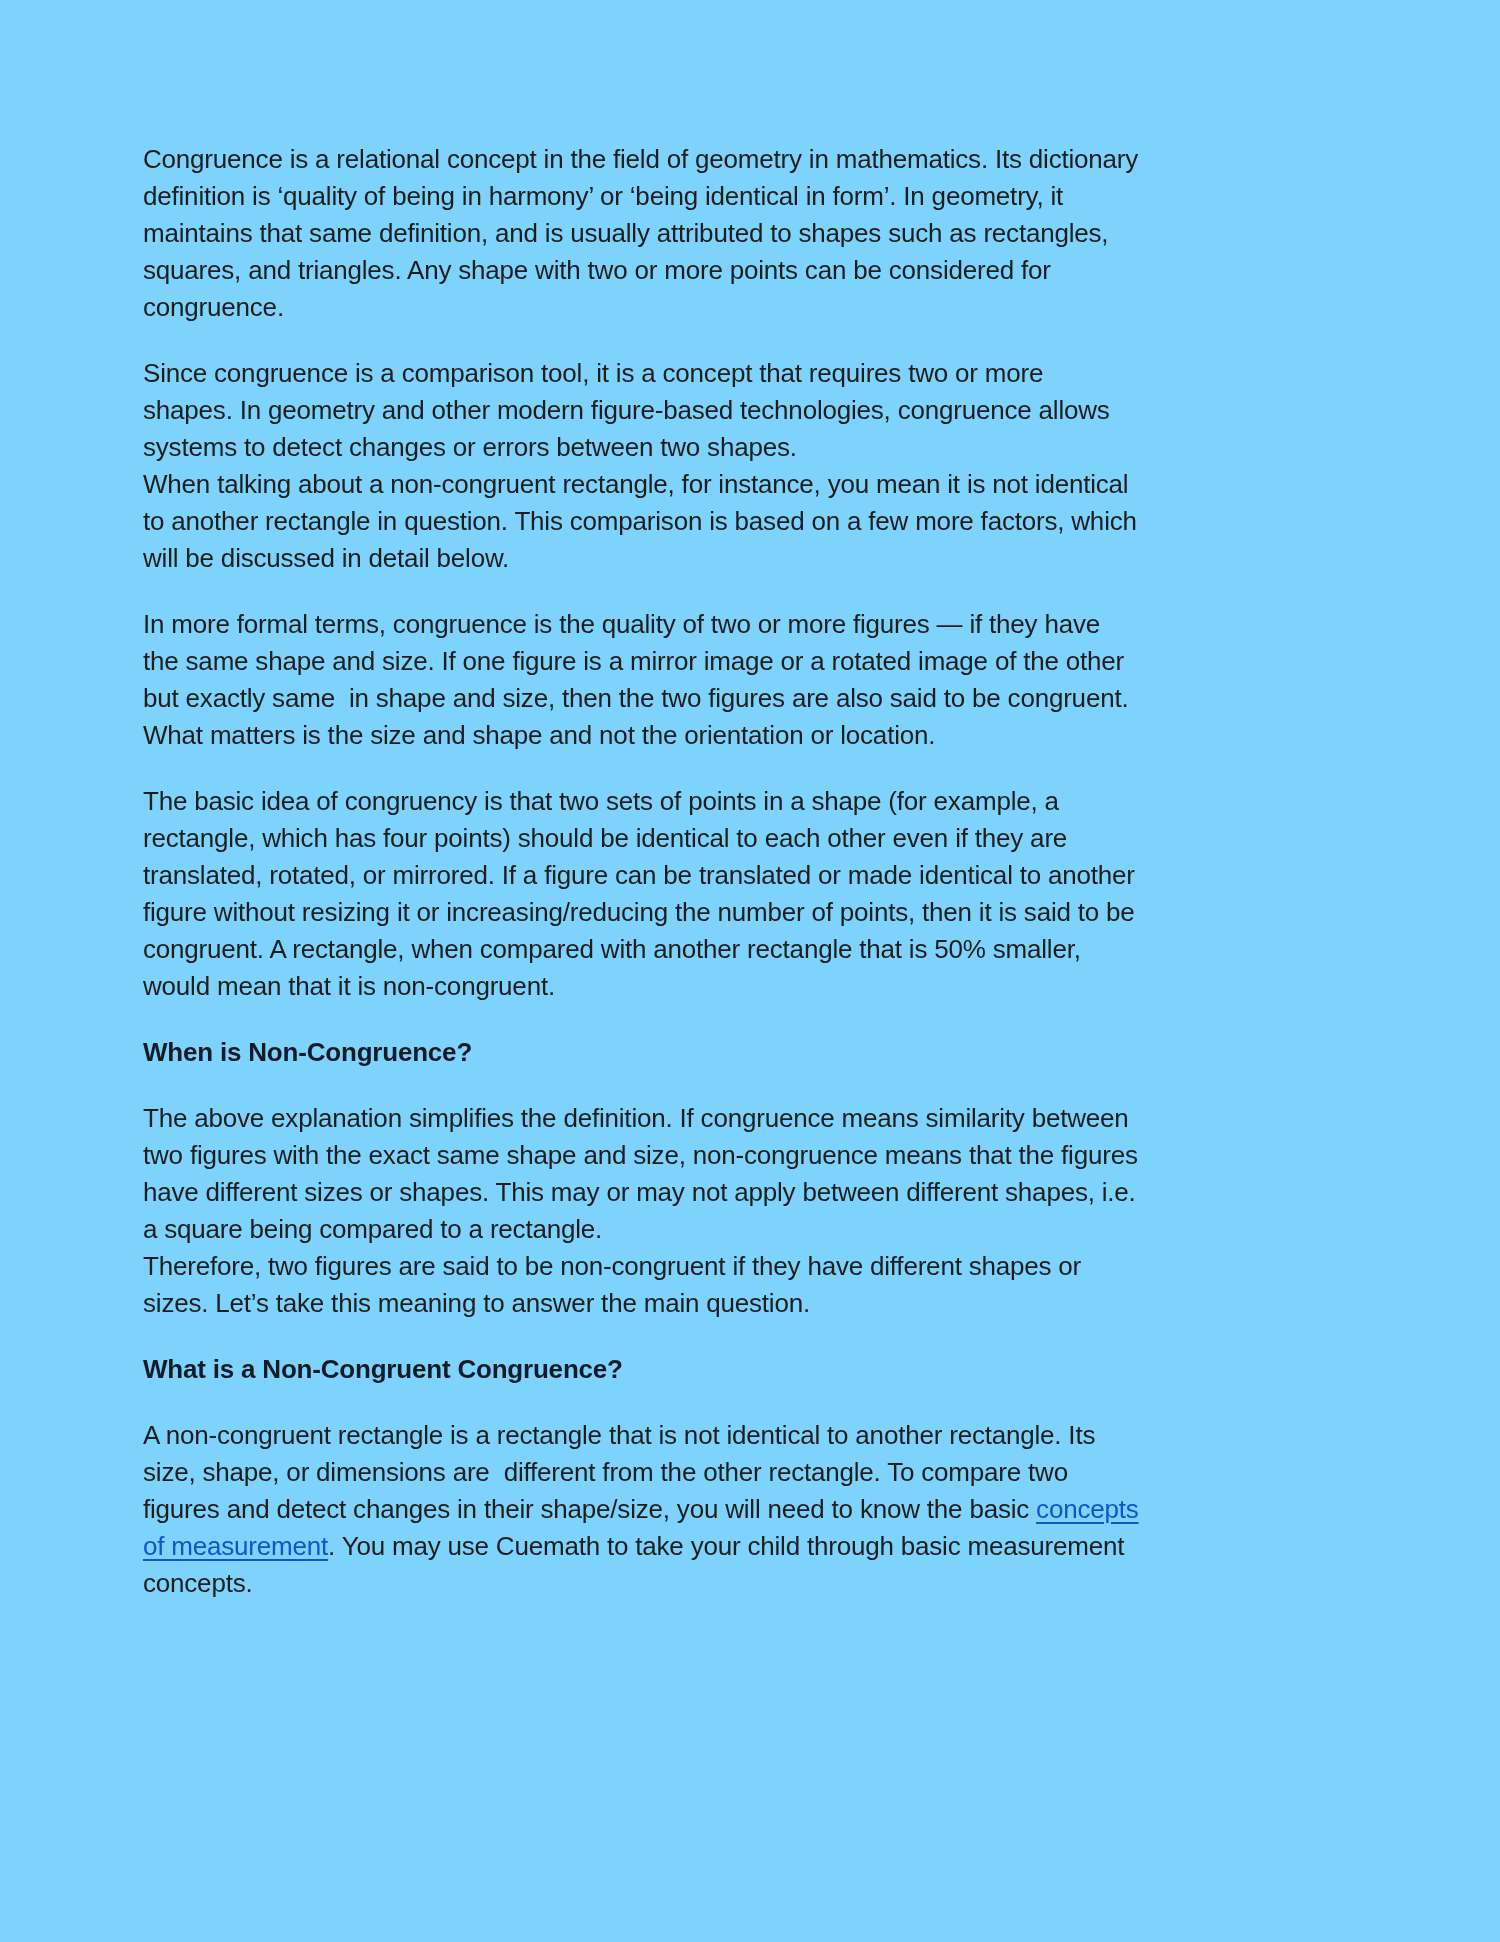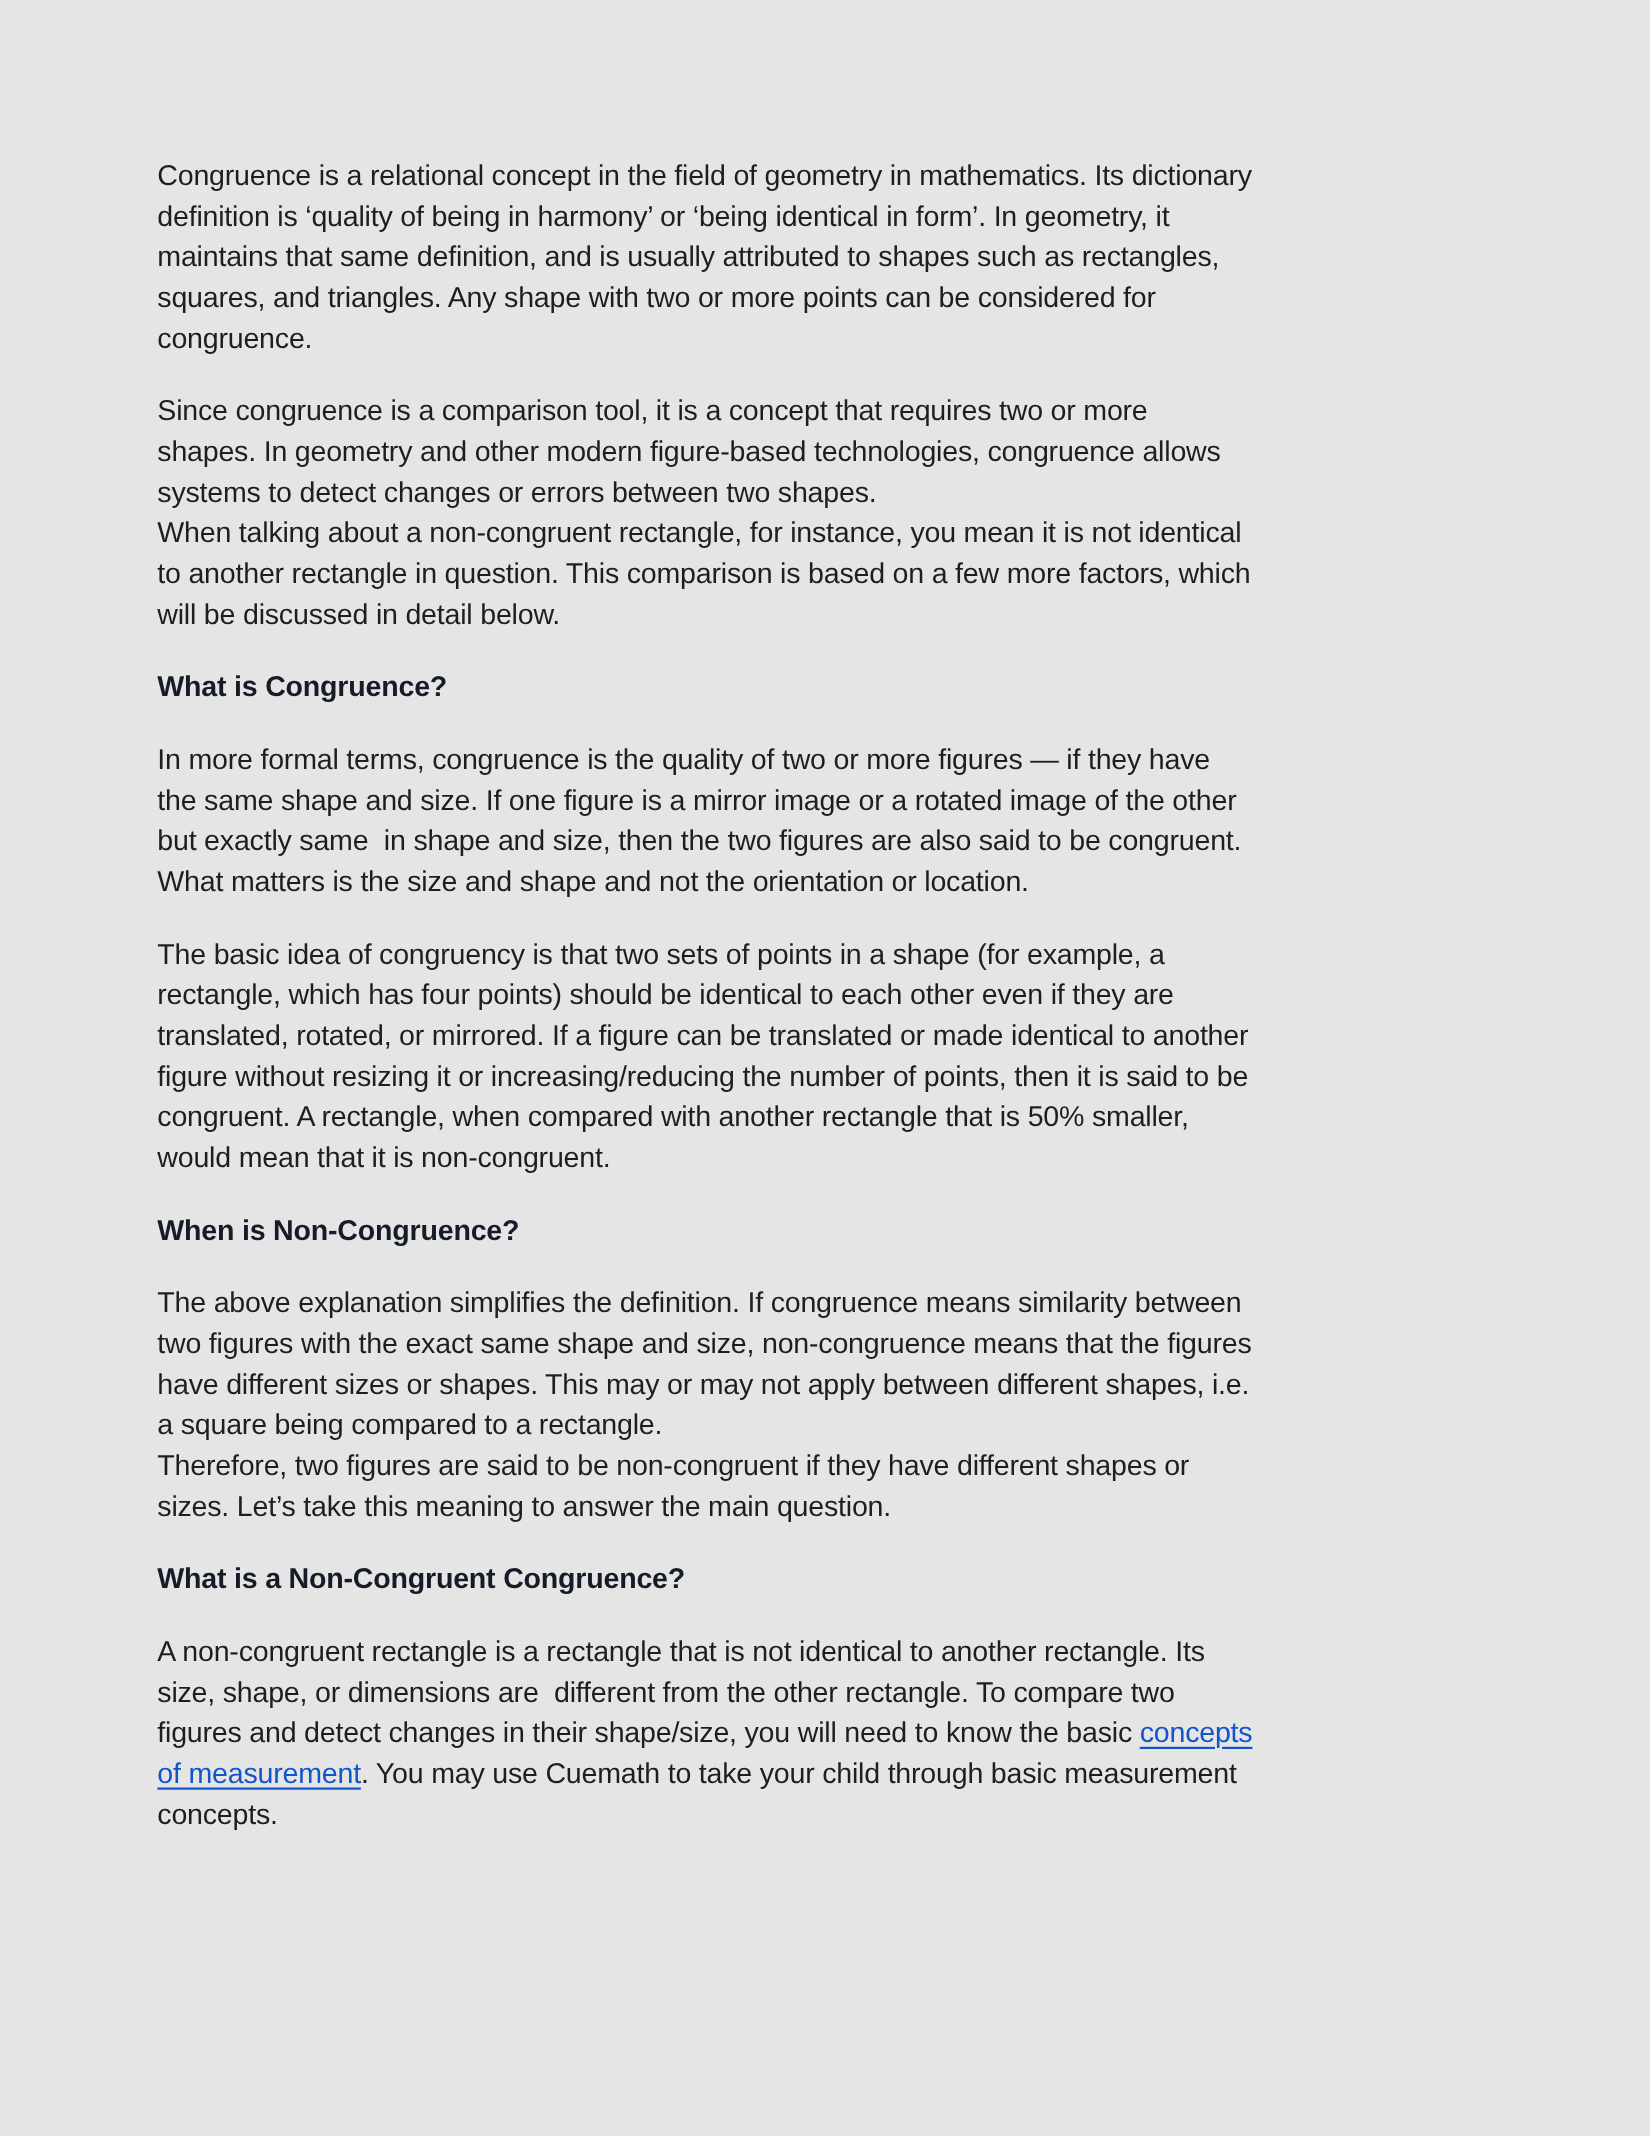--- a/index.html
+++ b/index.html
@@ -11,21 +11,21 @@
     width: 1500px;
     height: 1942px;
     font-family: "Liberation Sans", sans-serif;
     overflow: hidden;
   }
   .page {
     box-sizing: border-box;
     width: 1500px;
     height: 1942px;
     padding: 141px 130px 0 143px;
-    background: #e5e5e5;
+    background: #7dd3fc;
   }
   .para, .heading {
     white-space: pre;
     font-size: 26px;
     line-height: 37px;
     letter-spacing: -0.2px;
     color: #1e1e1e;
     margin: 0 0 29px 0;
   }
   .heading {
@@ -51,21 +51,20 @@
 squares, and triangles. Any shape with two or more points can be considered for
 congruence.</p>
 
   <p class="para">Since congruence is a comparison tool, it is a concept that requires two or more
 shapes. In geometry and other modern figure-based technologies, congruence allows
 systems to detect changes or errors between two shapes.
 When talking about a non-congruent rectangle, for instance, you mean it is not identical
 to another rectangle in question. This comparison is based on a few more factors, which
 will be discussed in detail below.</p>
 
-  <h2 class="heading">What is Congruence?</h2>
 
   <p class="para">In more formal terms, congruence is the quality of two or more figures — if they have
 the same shape and size. If one figure is a mirror image or a rotated image of the other
 but exactly same  in shape and size, then the two figures are also said to be congruent.
 What matters is the size and shape and not the orientation or location.</p>
 
   <p class="para">The basic idea of congruency is that two sets of points in a shape (for example, a
 rectangle, which has four points) should be identical to each other even if they are
 translated, rotated, or mirrored. If a figure can be translated or made identical to another
 figure without resizing it or increasing/reducing the number of points, then it is said to be

